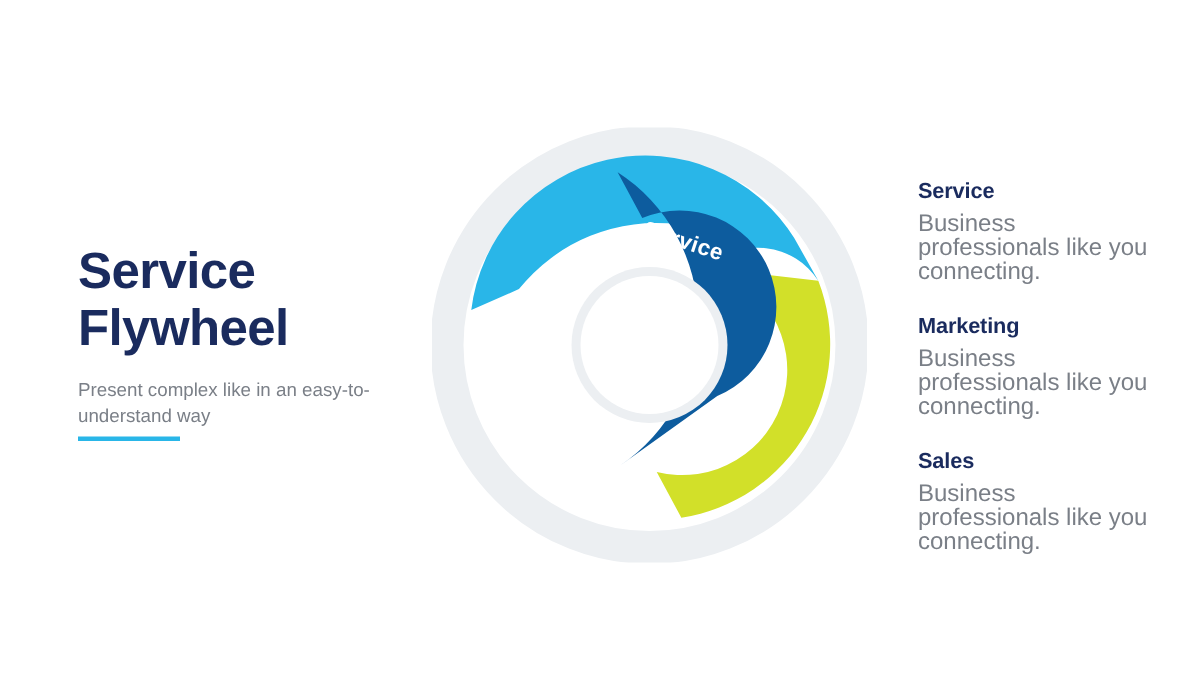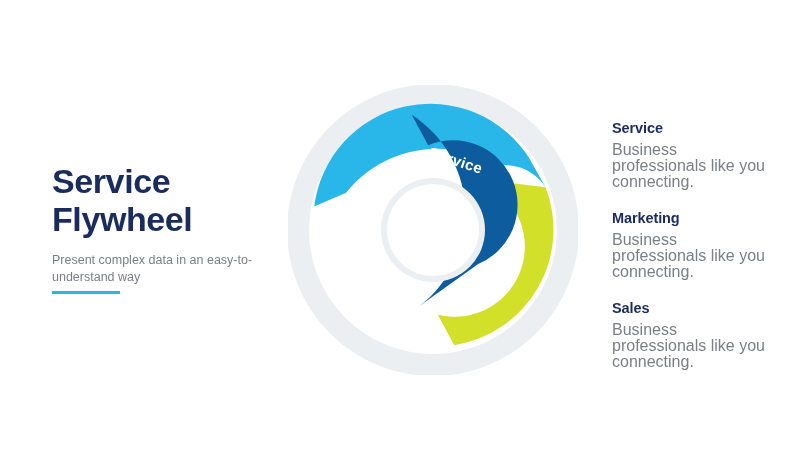--- a/index.html
+++ b/index.html
@@ -103,21 +103,21 @@
 </head>
 <body>
 
 <div class="slide">
 
   <div class="left-block">
     <h1 class="title">
       <span>Service</span><br>
       <span>Flywheel</span>
     </h1>
-    <p class="subtitle">Present complex data in an easy-to-understand way</p>
+    <p class="subtitle">Present complex like in an easy-to-understand way</p>
   </div>
   <div class="accent-bar"></div>
 
   <div class="wheel-wrap">
     <svg class="wheel-svg" viewBox="0 0 290 290">
 
       <circle cx="145" cy="145" r="135" fill="none" stroke="#eceff2" stroke-width="22"></circle>
 
       <path fill="#29b6e8" d="M 30.6 105.3
                A 117 117 0 0 1 250.4 87.6

